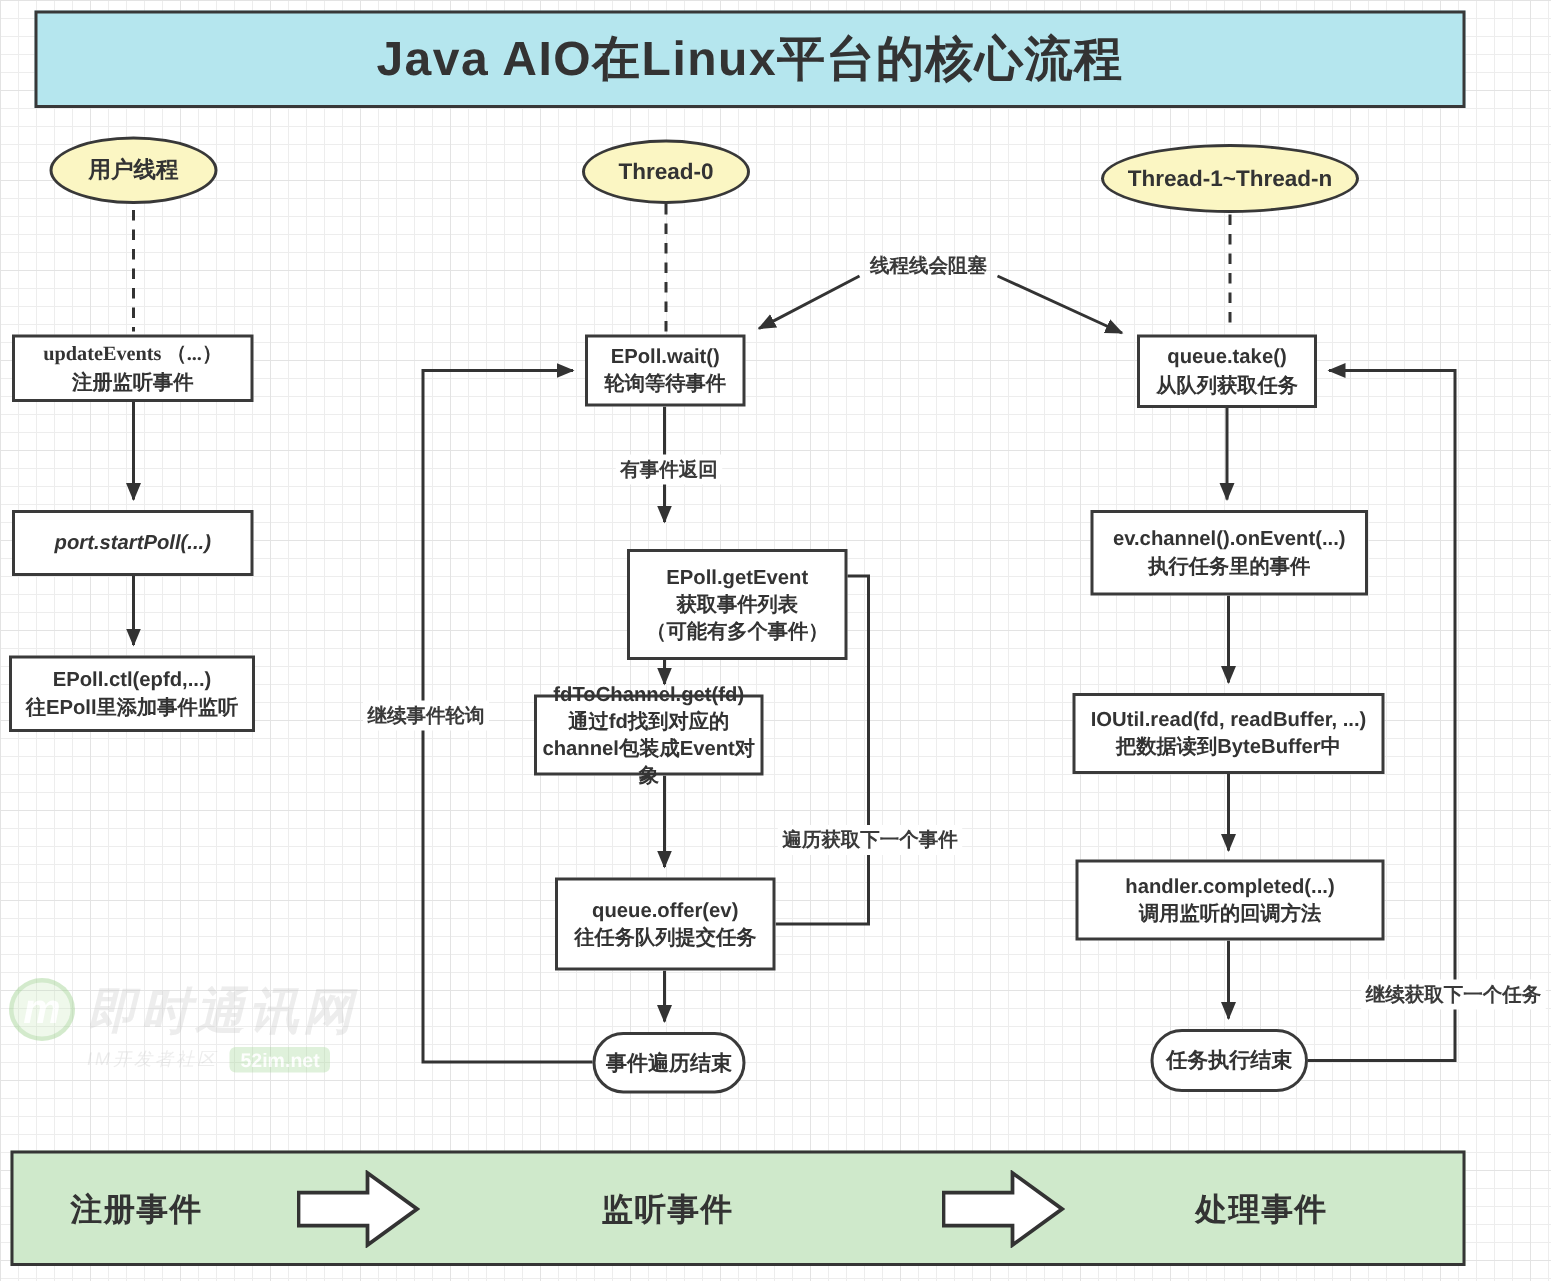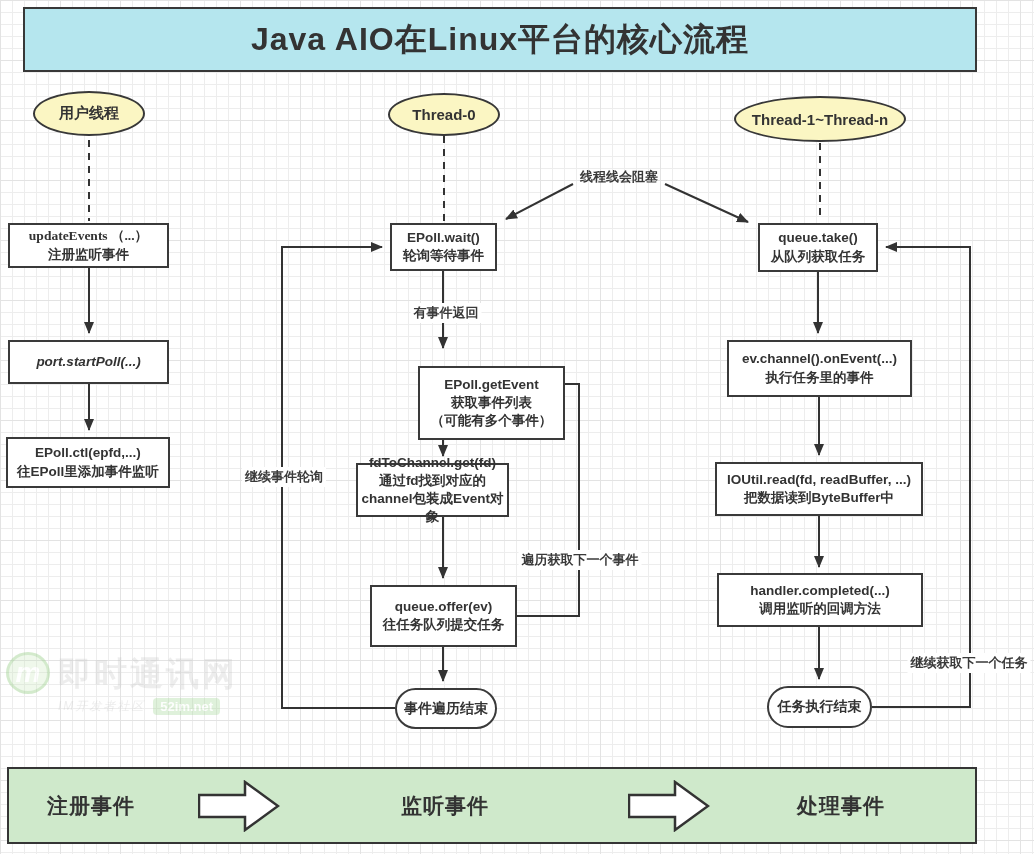--- a/index.html
+++ b/index.html
@@ -68,21 +68,21 @@
 
   .watermark { position: absolute; left: 6px; top: 652px; display: flex; align-items: flex-start; opacity: 0.5; }
   .wm-logo {
     width: 44px; height: 42px; border-radius: 50%;
     border: 3px solid rgba(150, 205, 135, 0.75);
     background: rgba(195, 228, 182, 0.55);
     display: flex; align-items: center; justify-content: center;
     font-size: 28px; font-weight: bold; font-style: italic; color: rgba(255,255,255,0.95);
   }
   .wm-text { margin-left: 8px; }
-  .wm-title { font-size: 33px; font-weight: bold; letter-spacing: 3px; color: rgba(190,190,190,0.55); }
+  .wm-title { font-size: 33px; font-weight: bold; letter-spacing: 3px; color: rgba(190,190,190,0.55); font-style: italic; }
   .wm-sub { display: flex; align-items: center; gap: 8px; margin-top: 1px; }
   .wm-community { font-size: 12px; font-style: italic; letter-spacing: 2px; color: rgba(195,195,195,0.6); }
   .wm-badge {
     font-size: 13px; font-weight: bold; color: rgba(255,255,255,0.95);
     background: rgba(150, 210, 135, 0.6); border-radius: 4px; padding: 1px 7px;
   }
 </style>
 </head>
 <body>
 

